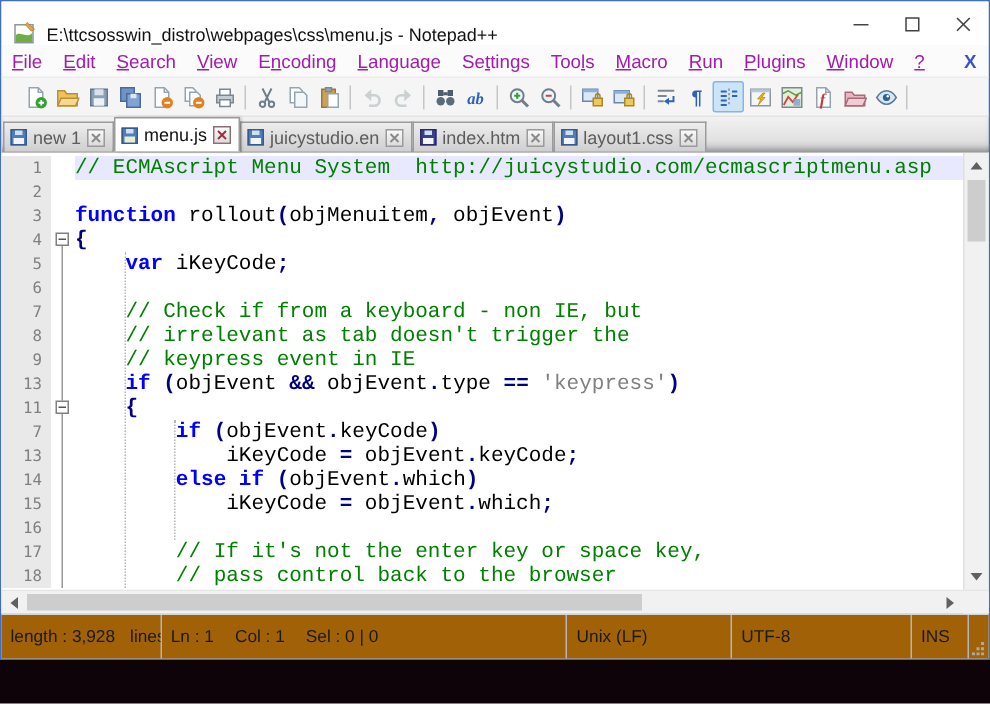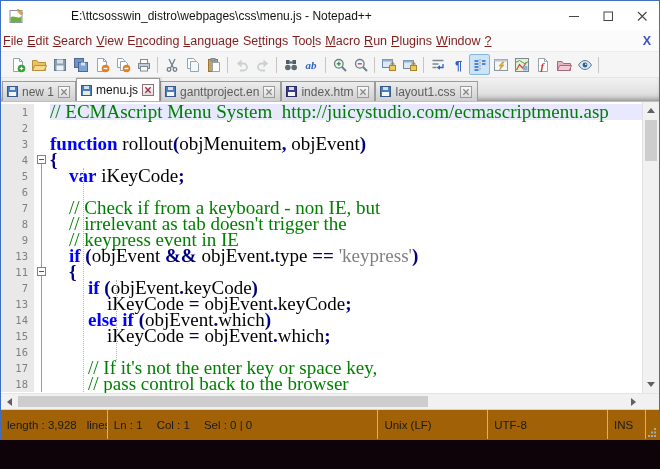--- a/index.html
+++ b/index.html
@@ -3,35 +3,35 @@
 <meta charset="utf-8">
 <style>
   * { margin:0; padding:0; box-sizing:border-box; }
   html,body { width:660px; height:469px; }
   body { background:#0d0309; font-family:"Liberation Sans", sans-serif; overflow:hidden; }
 
   .window { position:absolute; left:0; top:0; width:660px; height:440px;
             border:1px solid #3f6ec2; background:#f5f5f5; }
 
   
-  .titlebar { height:29px; background:#ffffff; display:flex; align-items:center; position:relative;gap:40px; }
+  .titlebar { height:29px; background:#ffffff; display:flex; align-items:flex-end; position:relative; }
   .app-icon { width:16px; height:16px; margin:0 6px 0 8px; flex:0 0 auto; }
   .title-text { font-size:12px; color:#111; white-space:nowrap; overflow:hidden; }
   .win-controls { position:absolute; right:0; top:0; height:29px; display:flex; }
   .win-btn { width:34px; height:29px; display:flex; align-items:center; justify-content:center; }
 
   
   .menubar { height:22px; background:#fbfbfb; display:flex; align-items:center; position:relative;
              border-bottom:1px solid #ececec; }
-  .menu-item { font-size:12.5px; color:#7f1d1d; padding:2px 2px; white-space:pre; }
+  .menu-item { font-size:12.5px; color:#a21caf; padding:2px 7px; white-space:pre; }
   .menu-item u { text-decoration:underline; }
   .menu-close-x { position:absolute; right:8px; font-size:12.5px; color:#3d52c9; font-weight:bold; }
 
   
-  .toolbar { height:26px; background:#f5f5f5; display:flex; align-items:center; padding-left:6px;
+  .toolbar { height:26px; background:#f5f5f5; display:flex; align-items:center; padding-left:12px;
              border-bottom:1px solid #e3e3e3; }
   .tb-btn { width:21px; height:21px; display:flex; align-items:center; justify-content:center; border:1px solid transparent; border-radius:2px; }
   .tb-btn.active { background:#cde4f7; border-color:#84b6e3; }
   .tb-btn.disabled { opacity:.55; }
   .tb-sep { width:1px; height:16px; background:#c5c5c5; margin:0 3px; }
 
   
   .tabbar { height:23px; background:linear-gradient(#f2f2f2,#d9d9d9); display:flex; align-items:flex-end;
             box-shadow:inset 0 -5px 6px -4px rgba(0,0,0,.45); padding-left:1px; position:relative; }
   .tab { height:20px; margin-top:3px; display:flex; align-items:center; gap:4px; padding:0 5px 0 4px;
@@ -53,21 +53,21 @@
   .ed-body { height:292px; display:flex; }
   .ed-text { width:641px; position:relative; padding-top:2px; overflow:hidden; background:#fff; }
   .ed-row { display:flex; height:16px; }
   .ln { width:33px; background:#e9e9e9; color:#808080; font-family:"DejaVu Sans Mono", monospace;
         font-size:10.5px; text-align:right; padding-right:6px; line-height:16px; flex:0 0 auto; }
   .fold { width:16px; background:#fff; position:relative; flex:0 0 auto; }
   .fold .vline { position:absolute; left:7px; top:0; bottom:0; width:1px; background:#9a9a9a; }
   .fold .vline.half { top:12px; }
   .fold .fbox { position:absolute; left:3px; top:3px; width:9px; height:9px; background:#fff; border:1px solid #808080; }
   .fold .fbox::after { content:""; position:absolute; left:1px; top:3px; width:5px; height:1px; background:#555; }
-  .code { flex:1; font-family:Liberation Serif, serif; font-size:19px; line-height:16px; white-space:pre; color:#000; }
+  .code { flex:1; font-family:Liberation Mono, monospace; font-size:14px; line-height:16px; white-space:pre; color:#000; }
   .ed-row.current .code { background:#e8e8ff; }
   .t-cm { color:#008000; }
   .t-kw { color:#0000ff; font-weight:bold; }
   .t-op { color:#000080; font-weight:bold; }
   .t-str { color:#808080; }
   .guide { position:absolute; width:0; border-left:1px dotted #b4b4b4; z-index:3; }
   .guide1 { left:82px; top:66px; height:224px; }
   .guide2 { left:115px; top:178px; height:80px; }
 
   
@@ -409,21 +409,21 @@
         <span class="tab-floppy"></span>
         <span>menu.js</span>
         <span class="tab-close">
           <svg width="8" height="8" viewBox="0 0 9 9">
             <path d="M1.5 1.5l6 6M7.5 1.5l-6 6" stroke="currentColor" stroke-width="1.5"></path>
           </svg>
         </span>
       </div>
       <div class="tab">
         <span class="tab-floppy"></span>
-        <span>ganttproject.en</span>
+        <span>juicystudio.en</span>
         <span class="tab-close">
           <svg width="8" height="8" viewBox="0 0 9 9">
             <path d="M1.5 1.5l6 6M7.5 1.5l-6 6" stroke="currentColor" stroke-width="1.5"></path>
           </svg>
         </span>
       </div>
       <div class="tab">
         <span class="tab-floppy dark"></span>
         <span>index.htm</span>
         <span class="tab-close">

